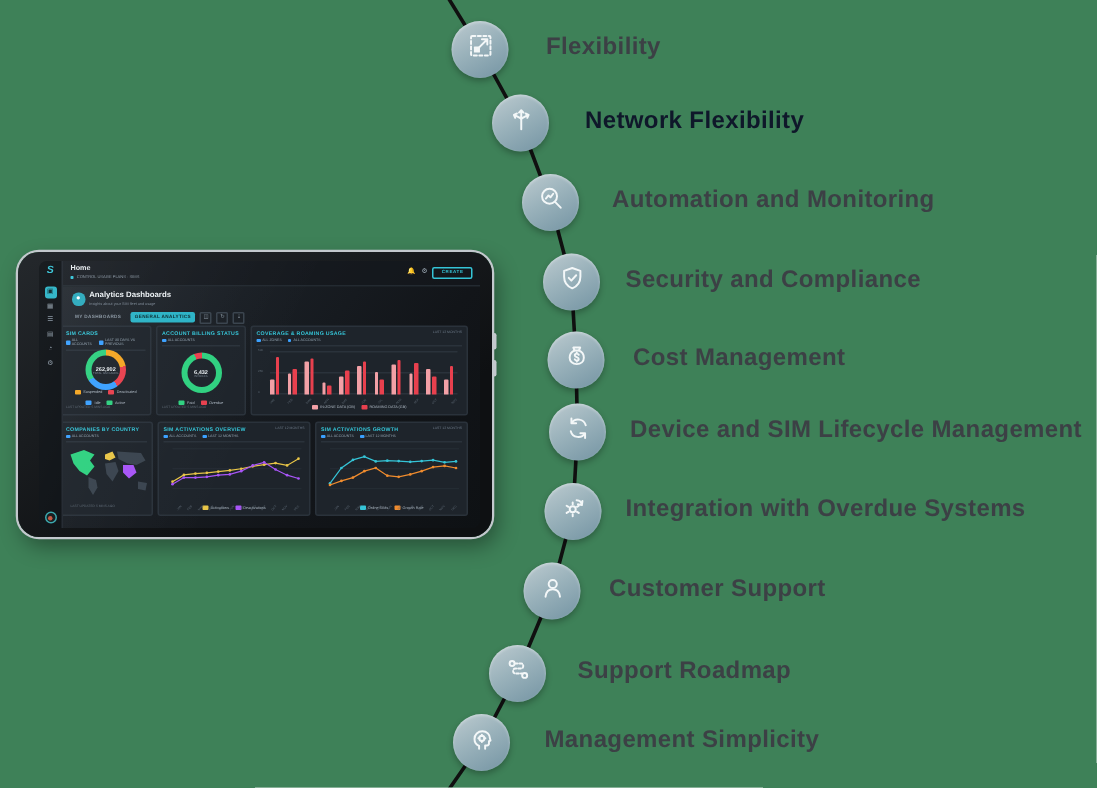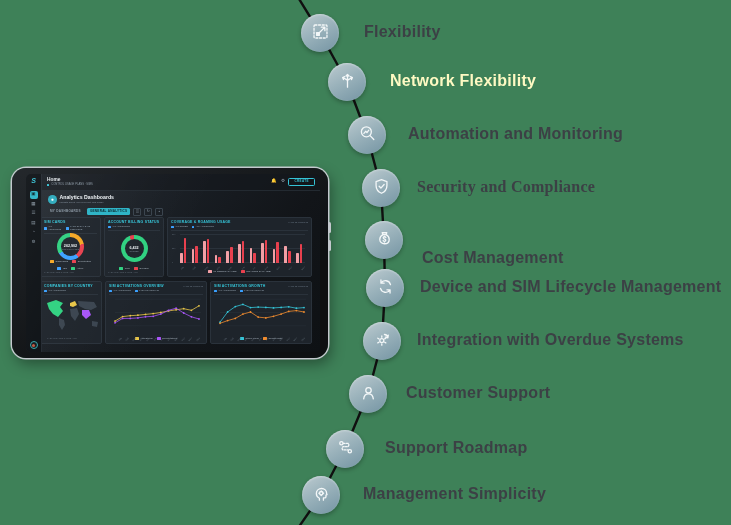--- a/index.html
+++ b/index.html
@@ -153,24 +153,24 @@
       <div class="tl-node" style="left: 302px; top: 476px; background: linear-gradient(150deg, rgb(189, 203, 208) 0%, rgb(154, 178, 187) 45%, rgb(116, 148, 163) 100%);">
         <span><svg width="21" height="21" viewBox="0 0 24 24" fill="none" stroke="#F3F7F8" stroke-width="1.5" stroke-linecap="round" stroke-linejoin="round">
             <path d="M9.6 19.6 V17.4 C7.4 16.4 6.1 14.5 6.1 12.1 C6.1 8.8 8.7 6.3 12.1 6.3 C15.5 6.3 17.9 8.7 17.9 11.9 C17.9 12.5 18.3 12.9 18.3 13.4 L17.1 13.9 V15.7 C17.1 16.5 16.5 17.1 15.6 17.1 H14.2 V19.6"></path>
             <circle cx="11.7" cy="11.7" r="2"></circle>
             <path d="M11.7 9 V9.9 M11.7 13.5 V14.4 M9 11.7 H9.9 M13.5 11.7 H14.4"></path>
           </svg></span>
       </div>
     </div>
   <div id="tl-labels">
       <div class="tl-label" style="left: 364px; top: 23px; color: rgb(60, 64, 69);">Flexibility</div>
-      <div class="tl-label" style="left: 390px; top: 72px; color: #fef9c3;">Network Flexibility</div>
+      <div class="tl-label" style="left: 390px; top: 72px; color: #0f172a;">Network Flexibility</div>
       <div class="tl-label" style="left: 408px; top: 125px; color: rgb(60, 64, 69);">Automation and Monitoring</div>
-      <div class="tl-label" style="left: 417px; top: 178px; color: rgb(60, 64, 69); font-family: Liberation Serif, serif;">Security and Compliance</div>
-      <div class="tl-label" style="left: 422px; top: 230px; color: rgb(60, 64, 69); margin-top: 19px;">Cost Management</div>
+      <div class="tl-label" style="left: 417px; top: 178px; color: rgb(60, 64, 69);">Security and Compliance</div>
+      <div class="tl-label" style="left: 422px; top: 230px; color: rgb(60, 64, 69);">Cost Management</div>
       <div class="tl-label" style="left: 420px; top: 278px; color: rgb(60, 64, 69);">Device and SIM Lifecycle Management</div>
       <div class="tl-label" style="left: 417px; top: 331px; color: rgb(60, 64, 69);">Integration with Overdue Systems</div>
       <div class="tl-label" style="left: 406px; top: 384px; color: rgb(60, 64, 69);">Customer Support</div>
       <div class="tl-label" style="left: 385px; top: 439px; color: rgb(60, 64, 69);">Support Roadmap</div>
       <div class="tl-label" style="left: 363px; top: 485px; color: rgb(60, 64, 69);">Management Simplicity</div>
     </div>
 
   <div class="tablet">
     <div class="nub" style="top:54px"></div>
     <div class="nub" style="top:72px"></div>

